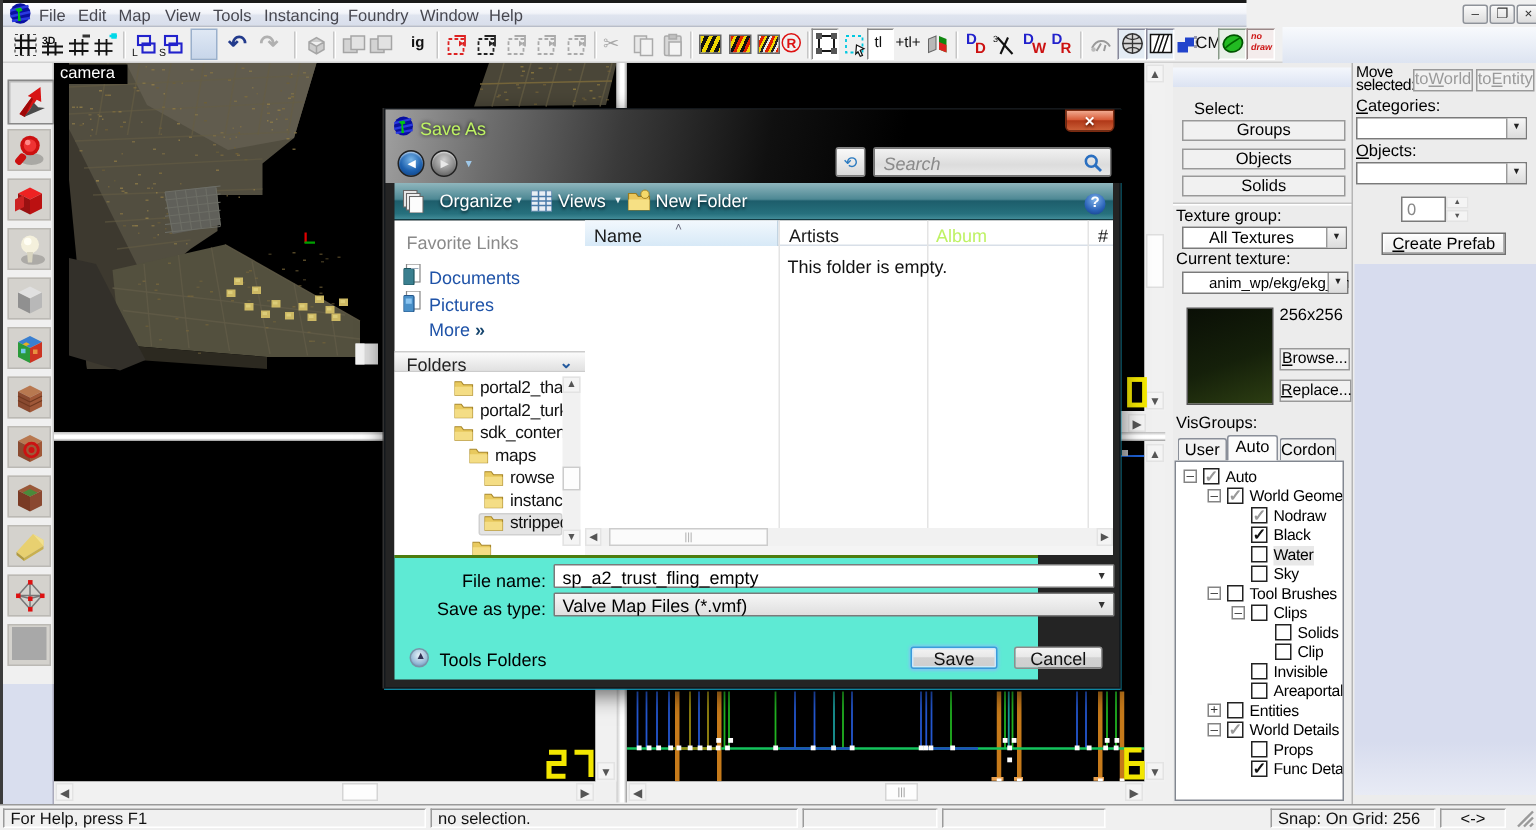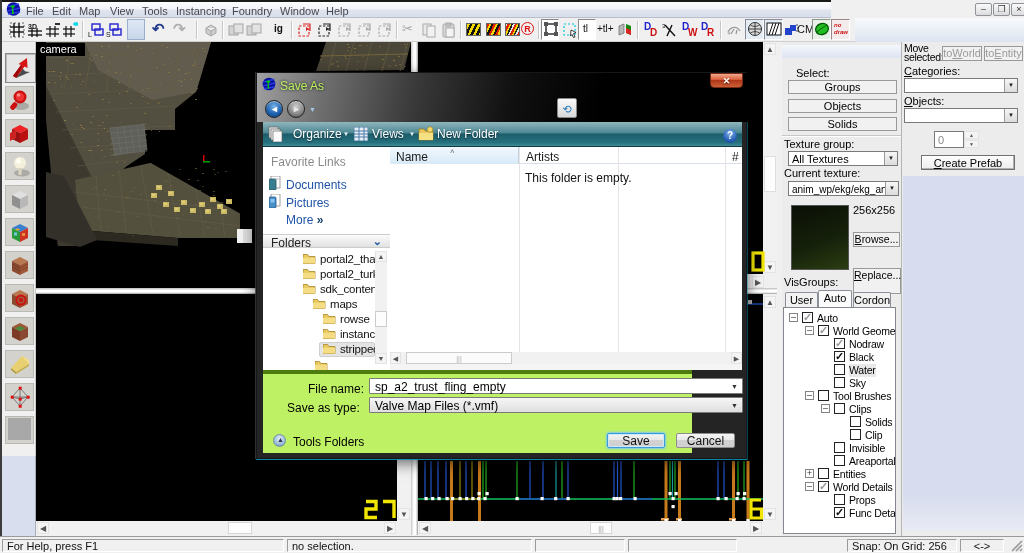--- a/index.html
+++ b/index.html
@@ -26,21 +26,21 @@
 .tsep{position:absolute;top:3px;width:2px;height:18px;border-left:1px solid #c6c6c6;border-right:1px solid #fff}
 .hz{top:5px;width:15px;height:13px;border:1px solid #666}
 .tbn{top:1px;width:18px;height:21px;border:1px solid}
 .dd{top:3px;width:17px;height:17px;font-size:10px;font-weight:bold}
 .dd b{position:absolute;left:1px;top:0;color:#2222cc}
 .dd u{position:absolute;left:7px;top:6px;color:#cc1111;text-decoration:none}
 .fbtn{background:#f1f1f1;border:1px solid #999;font-size:11px;text-align:center;color:#000;line-height:13px}
 .fbtn.dis{color:#9a9a9a}
 .pbtn{background:linear-gradient(#fdfdfd,#ececec);border:1px solid #707070;box-shadow:inset -1px -1px 0 #b0b0b0,inset 1px 1px 0 #fff;font-size:11px;text-align:center;line-height:14px}
 .combo{background:#fff;border:1px solid #7a7a7a}
-.combo span{position:absolute;left:3px;top:1px;font-size:11px;white-space:nowrap;overflow:hidden;max-width:calc(100% - 16px)}
+.combo span{position:absolute;left:17px;top:1px;font-size:11px;white-space:nowrap;overflow:hidden;max-width:calc(100% - 16px)}
 .combo i{position:absolute;right:0;top:0;bottom:0;width:13px;background:linear-gradient(#f6f6f6,#dcdcdc);border-left:1px solid #9a9a9a;font-style:normal;font-size:6px;color:#222;text-align:center;line-height:13px}
 .tab{height:15px;background:#f2f2f2;border:1px solid #8a8f99;border-bottom:none;border-radius:2px 2px 0 0;font-size:11px;text-align:center;line-height:14px}
 .tab.on{height:17px;background:#fcfcfc;z-index:2}
 .trow{position:absolute;font-size:10.5px;white-space:nowrap;line-height:13px;letter-spacing:-0.2px}
 .cb{position:absolute;width:11px;height:11px;border:1px solid #222;background:#fff}
 .cb.g:before{content:"✓";position:absolute;left:0px;top:-2px;font-size:11px;font-weight:bold;color:#999}
 .cb.b:before{content:"✓";position:absolute;left:0px;top:-2px;font-size:11px;font-weight:bold;color:#111}
 .exp{position:absolute;width:9px;height:9px;border:1px solid #848484;background:#fff;font-size:9px;line-height:7px;text-align:center;color:#333}
 .dlg{background:#242424;border:1px solid #14181c;box-shadow:0 1px 0 rgba(16,150,180,.8),1px 1px 0 rgba(16,150,180,.45),-1px 0 0 rgba(60,60,60,.8),0 4px 14px rgba(0,0,0,.6);z-index:50}
 .xbtn{left:453px;top:0;width:33px;height:15px;background:linear-gradient(#f0a88e,#d85c38 45%,#b03818 50%,#cc6038);border:1px solid #7a2a10;border-radius:0 0 4px 4px;color:#fff;font-size:9px;font-weight:bold;text-align:center;line-height:14px;text-shadow:0 1px 2px #601800}
@@ -826,21 +826,21 @@
     <i>▼</i>
   </div>
 <div class="ab lbl" style="left:784px;top:168px">Current texture:</div>
 <div class="ab combo" style="left:788px;top:181px;width:111px;height:15px">
     <span style="font-size:10px;top:2px">anim_wp/ekg/ekg_anir</span>
     <i>▼</i>
   </div>
 <div class="ab" style="left:791px;top:205px;width:58px;height:65px;background:linear-gradient(160deg,#0a0f06,#15200a 55%,#2c3d12);border:1px solid #555"></div>
 <div class="ab lbl" style="left:853px;top:205px">256x256</div>
 <div class="ab fbtn" style="left:853px;top:232px;width:47px;height:15px;font-size:10.5px"><u>B</u>rowse...</div>
-<div class="ab fbtn" style="left:853px;top:268px;width:48px;height:26px;font-size:10.5px"><u>R</u>eplace...</div>
+<div class="ab fbtn" style="left:853px;top:253px;width:48px;height:15px;font-size:10.5px"><u>R</u>eplace...</div>
 <div class="ab lbl" style="left:784px;top:277px">VisGroups:</div>
 
 <div class="ab tab" style="left:785px;top:292px;width:33px">User</div>
 <div class="ab tab on" style="left:818px;top:290px;width:34px">Auto</div>
 <div class="ab tab" style="left:853px;top:292px;width:38px">Cordon</div>
 
 <div class="ab" style="left:783px;top:307px;width:113px;height:227px;background:#fff;border:1px solid #828790;overflow:hidden" id="vtree">
 <div class="exp" style="left:5px;top:5px">–</div>
     <div class="cb g" style="left:18px;top:4px"></div>
     <div class="trow" style="left:33px;top:4px">Auto</div>
@@ -893,41 +893,48 @@
 <div class="ab lbl" style="left:904px;top:96px"><u>O</u>bjects:</div>
 <div class="ab combo" style="left:904px;top:108px;width:114px;height:15px">
     <span></span>
     <i>▼</i>
   </div>
 <div class="ab" style="left:934px;top:131px;width:30px;height:17px;background:#fff;border:1px solid #7a7a7a;color:#888;font-size:11px;padding:2px 0 0 3px">0</div>
 <div class="ab" style="left:964px;top:131px;width:15px;height:17px">
   <div class="ab sbtn" style="left:0;top:0;width:15px;height:8px;font-size:5px;line-height:7px">▲</div>
   <div class="ab sbtn" style="left:0;top:9px;width:15px;height:8px;font-size:5px;line-height:7px">▼</div>
 </div>
-<div class="ab pbtn" style="left:921px;top:155px;width:94px;height:15px"><u>C</u>reate Prefab</div>
+<div class="ab pbtn" style="left:921px;top:155px;width:83px;height:15px"><u>C</u>reate Prefab</div>
 <div class="ab" style="left:903px;top:176px;width:121px;height:354px;background:linear-gradient(#d7dcee 90%,#e8ebf5)"></div>
 
 <div class="ab dlg" style="left:256px;top:72px;width:491px;height:387px">
   <div class="ab" style="left:0;top:0;width:491px;height:49px;background:linear-gradient(100deg,#a0a0a0 0%,#6e6e6e 14%,#3a3a3a 32%,#101010 52%,#000 70%)"></div>
   <svg class="ab" style="left:5px;top:4px" width="14" height="14" viewBox="0 0 15 14">
       <circle cx="7.5" cy="7" r="6.8" fill="#0810a0"></circle>
       <path d="M1 5 L13 2 M1 9 L14 6 M2 12 L14 10" stroke="#2a3ae0" stroke-width="1.6"></path>
       <path d="M4 4 L8 3 L9 5 L7 6 L8 12 L6 12 L6 6 Z" fill="#00c410"></path>
     </svg>
   <div class="ab" style="left:23px;top:6px;font-size:12px;color:#bef264;text-shadow:0 0 3px #000">Save As</div>
   <div class="ab xbtn">✕</div>
   
   <div class="ab orb" style="left:8px;top:27px;background:radial-gradient(circle at 50% 35%,#7ab6e8,#1e62b0 55%,#0a3a7a)">
       <span style="color:#fff">◄</span>
     </div>
   <div class="ab orb" style="left:30px;top:27px;background:radial-gradient(circle at 50% 35%,#cfcfcf,#8a8a8a 55%,#4a4a4a)">
       <span style="color:#e8e8e8">►</span>
     </div>
   <div class="ab" style="left:52px;top:33px;color:#9fc8e8;font-size:7px">▼</div>
   <div class="ab" style="left:300px;top:25px;width:20px;height:20px;background:linear-gradient(#fafafa,#d8d8d8);border:1px solid #888;border-radius:2px;text-align:center"><span style="color:#2a7ac0;font-size:11px;line-height:18px">⟲</span></div>
+  <div class="ab" style="left:325px;top:25px;width:159px;height:20px;background:linear-gradient(#f2f2f2,#dcdcdc 60%,#e8e8e8);border:1px solid #767676;border-radius:2px">
+     <span style="position:absolute;left:6px;top:3px;font-size:12px;font-style:italic;color:#8a8a8a">Search</span>
+     <svg style="position:absolute;right:5px;top:3px" width="13" height="13" viewBox="0 0 13 13">
+        <circle cx="5.5" cy="5.5" r="3.6" fill="none" stroke="#2a6fc0" stroke-width="1.7"></circle>
+        <line x1="8.3" y1="8.3" x2="12" y2="12" stroke="#2a6fc0" stroke-width="1.9"></line>
+      </svg>
+  </div>
   
   <div class="ab" style="left:6px;top:49px;width:479px;height:25px;background:linear-gradient(#8fb6bd,#4d8894 45%,#1d5d6b 50%,#26707d 85%,#418b97);border-bottom:1px solid #123a42">
     <svg style="position:absolute;left:5px;top:4px" width="15" height="16" viewBox="0 0 15 16">
         <rect x="1" y="1" width="9" height="11" fill="#e8e8e8" stroke="#666" stroke-width=".7"></rect>
         <rect x="3" y="3" width="9" height="11" fill="#f2f2f2" stroke="#666" stroke-width=".7"></rect>
         <rect x="5" y="5" width="9" height="11" fill="#fcfcfc" stroke="#666" stroke-width=".7"></rect>
       </svg>
     <span class="tbt" style="left:30px">Organize</span>
       <b class="tbv" style="left:80px">▼</b>
     <svg style="position:absolute;left:91px;top:5px" width="14" height="14" viewBox="0 0 14 14">
@@ -1019,36 +1026,36 @@
   <div class="ab sb" style="left:118px;top:178px;width:12px;height:113px"></div>
   <div class="ab sbtn" style="left:118px;top:178px;width:12px;height:11px;font-size:7px;line-height:10px">▲</div>
   <div class="ab sbtn" style="left:118px;top:280px;width:12px;height:11px;font-size:7px;line-height:10px">▼</div>
   <div class="ab" style="left:118px;top:238px;width:12px;height:16px;background:#fdfdfd;border:1px solid #ccc"></div>
   
   <div class="ab" style="left:133px;top:74px;width:352px;height:17px;background:#fff;border-bottom:1px solid #d8dfe8"></div>
   <div class="ab" style="left:133px;top:74px;width:129px;height:17px;background:linear-gradient(#f2f8fd,#d7e9f7);border-right:1px solid #c2d4e2"></div>
   <div class="ab" style="left:139px;top:77px;font-size:12px;color:#1a1a1a">Name</div>
   <div class="ab" style="left:193px;top:74px;font-size:8px;color:#667">˄</div>
   <div class="ab" style="left:269px;top:77px;font-size:12px;color:#1a1a1a">Artists</div>
-  <div class="ab" style="left:367px;top:77px;font-size:12px;color:#ffffff">Album</div>
+  <div class="ab" style="left:367px;top:77px;font-size:12px;color:#bef264">Album</div>
   <div class="ab" style="left:475px;top:77px;font-size:12px;color:#1a1a1a">#</div>
   <div class="ab" style="left:361px;top:74px;width:1px;height:206px;background:#e4e4e4"></div>
   <div class="ab" style="left:468px;top:74px;width:1px;height:206px;background:#e4e4e4"></div>
   <div class="ab" style="left:262px;top:74px;width:1px;height:206px;background:#e4e4e4"></div>
   <div class="ab" style="left:268px;top:98px;font-size:12px;color:#111">This folder is empty.</div>
   
   <div class="ab sb" style="left:133px;top:279px;width:352px;height:12px"></div>
   <div class="ab sbtn" style="left:133px;top:279px;width:11px;height:12px;font-size:7px;line-height:11px">◀</div>
   <div class="ab sbtn" style="left:474px;top:279px;width:11px;height:12px;font-size:7px;line-height:11px">▶</div>
   <div class="ab" style="left:149px;top:279px;width:106px;height:12px;background:#fbfbfb;border:1px solid #ccc;text-align:center;color:#aaa;font-size:7px;line-height:11px">|||</div>
   <div class="ab" style="left:133px;top:291px;width:352px;height:6px;background:#f4f4f4"></div>
   
-  <div class="ab" style="left:6px;top:297px;width:429px;height:83px;background:#bef264;border-top:4px solid #4d7c0f">
+  <div class="ab" style="left:6px;top:297px;width:429px;height:83px;background:#5eead4;border-top:2px solid #4d7c0f">
     <span style="position:absolute;left:20px;top:8px;width:81px;text-align:right;font-size:12px">File name:</span>
-    <span style="position:absolute;left:24px;top:27px;width:91px;font-size:12px">Save as type:</span>
+    <span style="position:absolute;left:10px;top:27px;width:91px;text-align:right;font-size:12px">Save as type:</span>
     <div class="vcombo" style="left:106px;top:4px;background:#fff">
         <span>sp_a2_trust_fling_empty</span>
         <b>▼</b>
       </div>
     <div class="vcombo" style="left:106px;top:23px;background:linear-gradient(#f6f6f6,#dfdfdf)">
         <span>Valve Map Files (*.vmf)</span>
         <b>▼</b>
       </div>
     <div style="position:absolute;left:10px;top:60px;width:13px;height:13px;border-radius:50%;background:radial-gradient(circle at 50% 35%,#e8f2fa,#9abcd8 60%,#5580a8);border:1px solid #7a92a8">
         <b style="position:absolute;left:3px;top:1px;font-size:7px;color:#335">▲</b>

